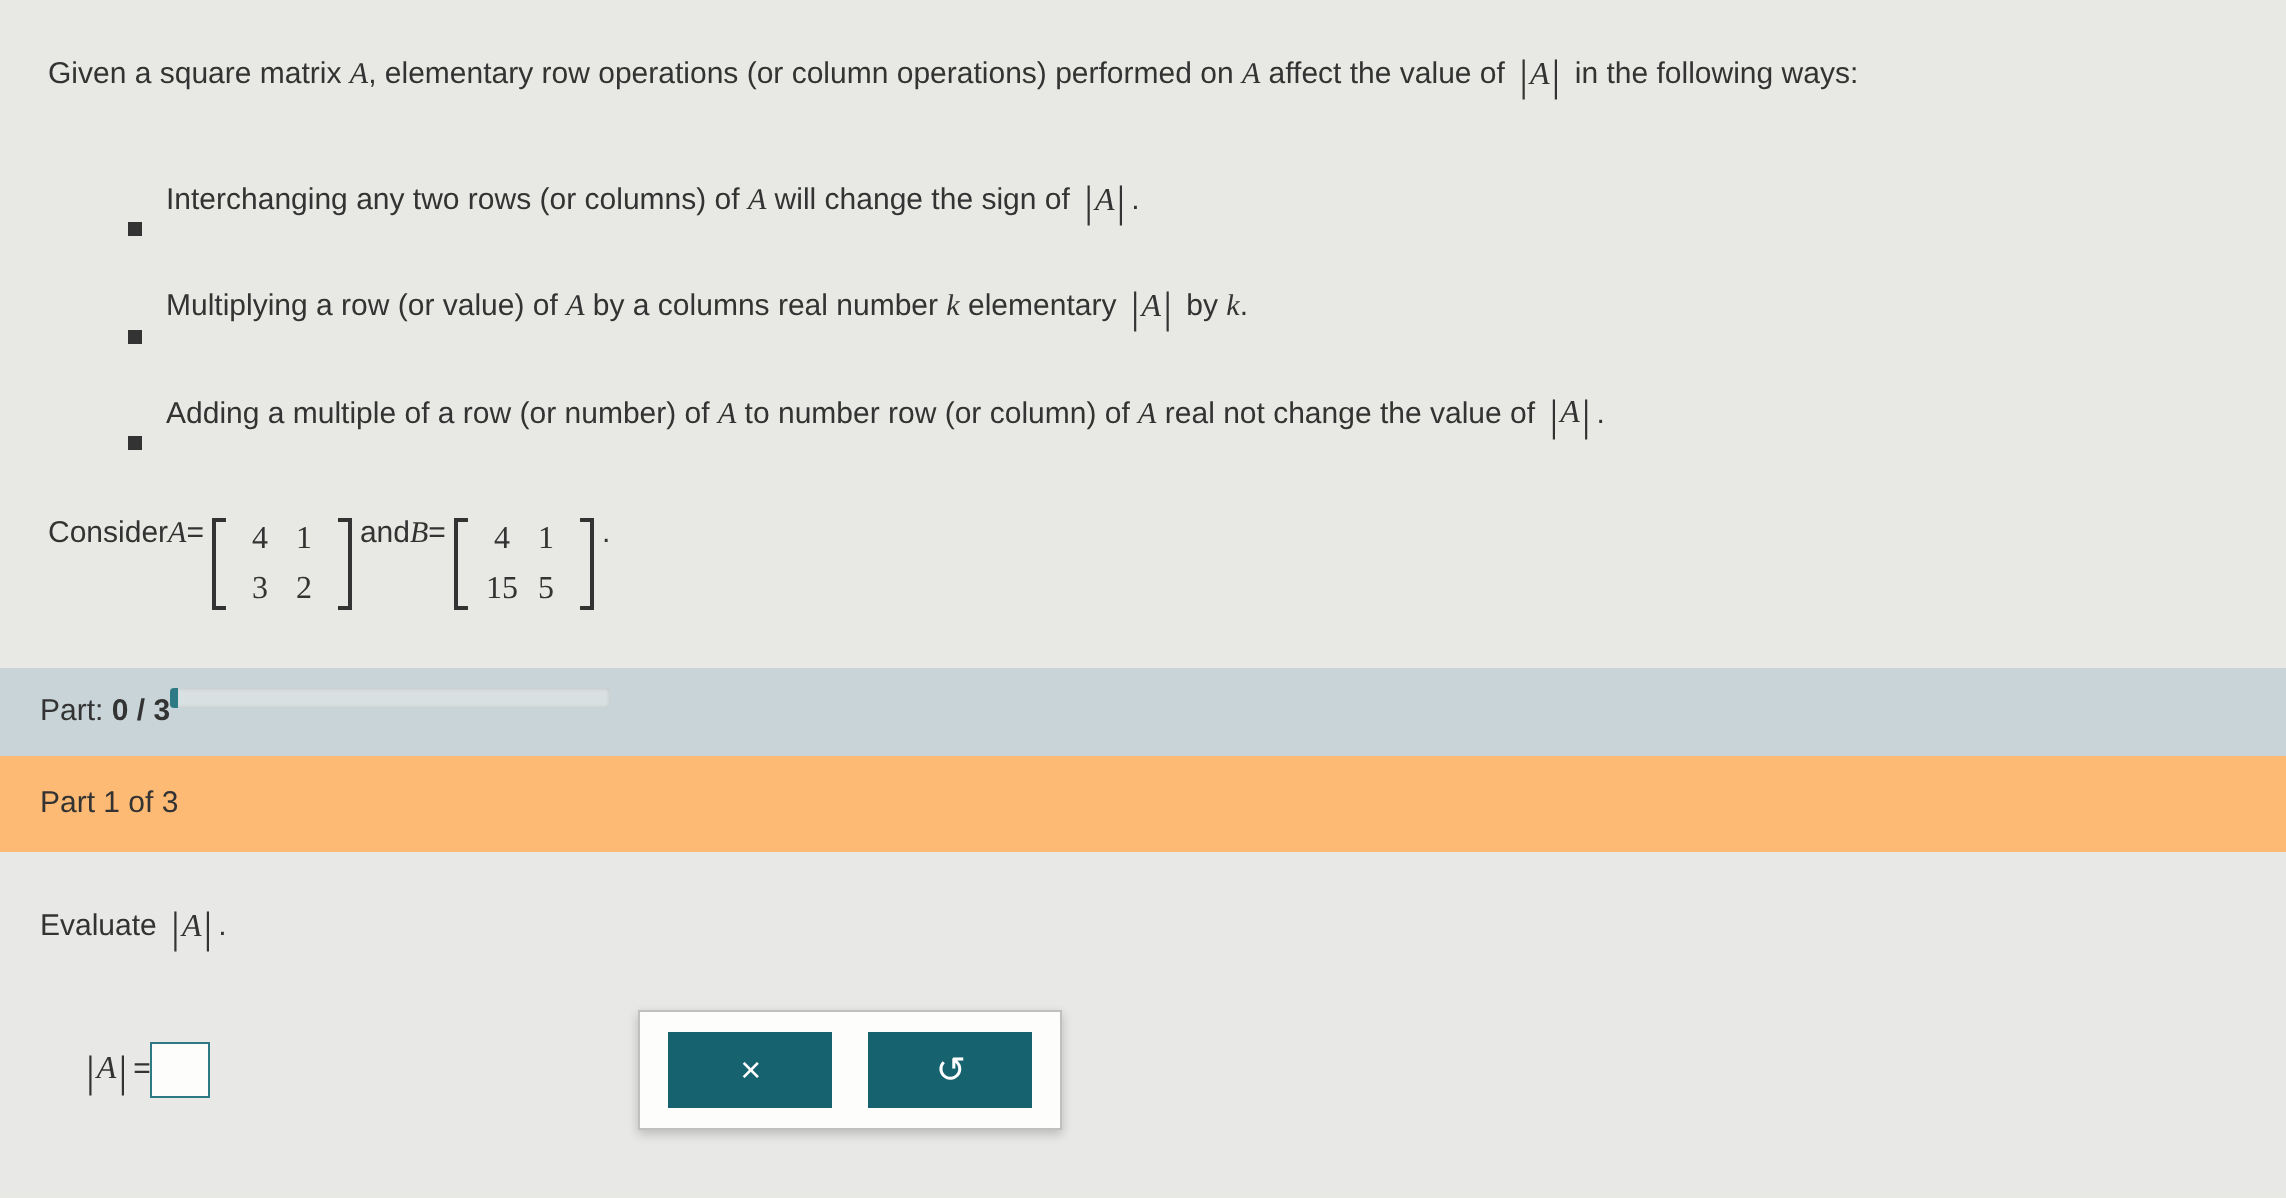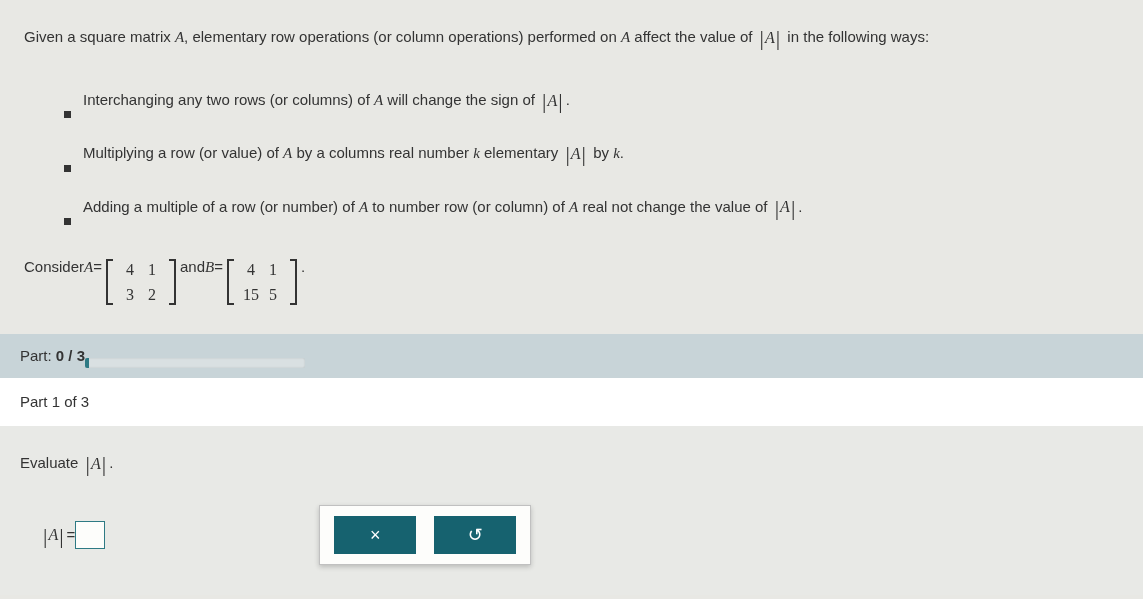--- a/index.html
+++ b/index.html
@@ -41,33 +41,33 @@
   }
   .bracket-l { border-right: none; }
   .bracket-r { border-left: none; }
   .matrix-body { display: flex; flex-direction: column; padding: 2px 6px; }
   .matrix-row { display: flex; }
   .matrix-cell { min-width: 22px; text-align: center; padding: 0 3px; }
   .progress-bar {
     background: #c8d4d8;
     padding: 10px 20px;
     margin: 0 -24px;
-    display:flex; align-items:flex-end;
+    display:flex; align-items:flex-start;
   }
   .progress-track {
     width: 220px; height: 10px; background: #d9e0e2;
     border-radius: 2px; position:relative; overflow:hidden;
     box-shadow: inset 0 0 2px rgba(0,0,0,.15);
   }
   .progress-fill {
     position:absolute; left:0; top:0; bottom:0; width: 2%;
     background: #2e7a84;
   }
   .part-header {
-    background: #ffffff;
+    background: #fdba74;
     padding: 12px 20px;
     margin: 0 -24px;
   }
   .work-area { padding: 20px 20px 30px 20px; margin: 0 -24px; background:#e8e9e6; }
   .eval-line { margin-bottom: 24px; }
   .answer-row { display:flex; align-items:center; gap: 14px; }
   .answer-box {
     width: 30px; height: 28px; border: 1px solid #2e7a84;
     background: #fdfdfb; display:inline-block;
   }

